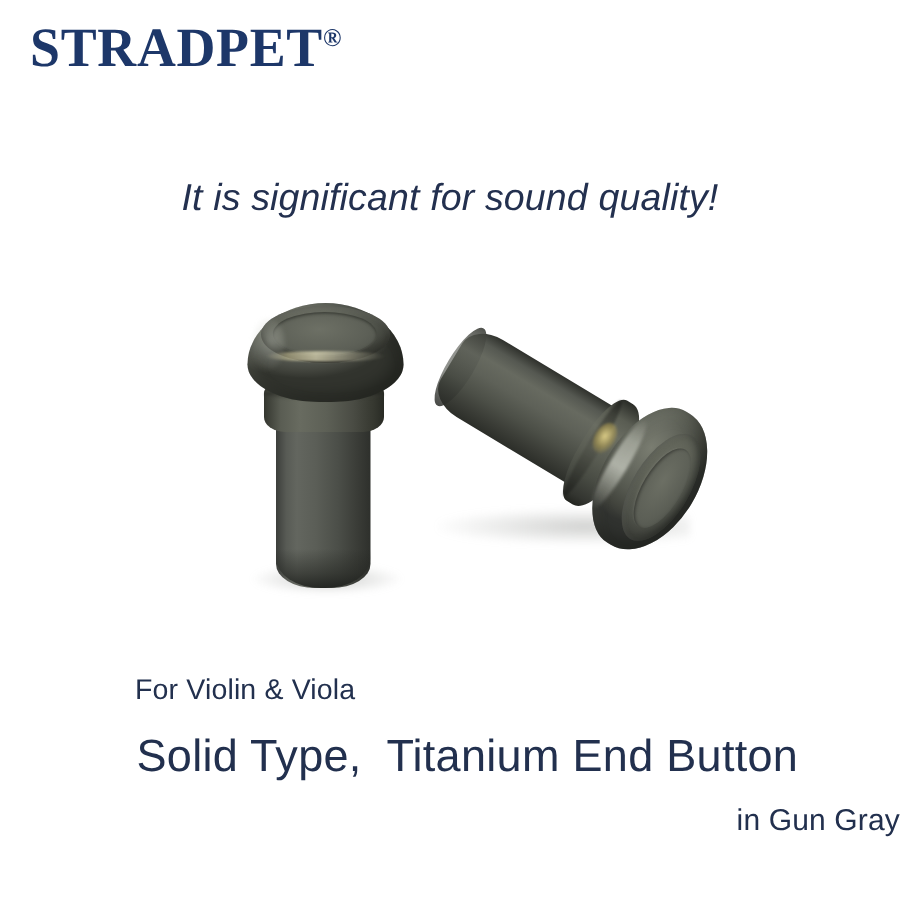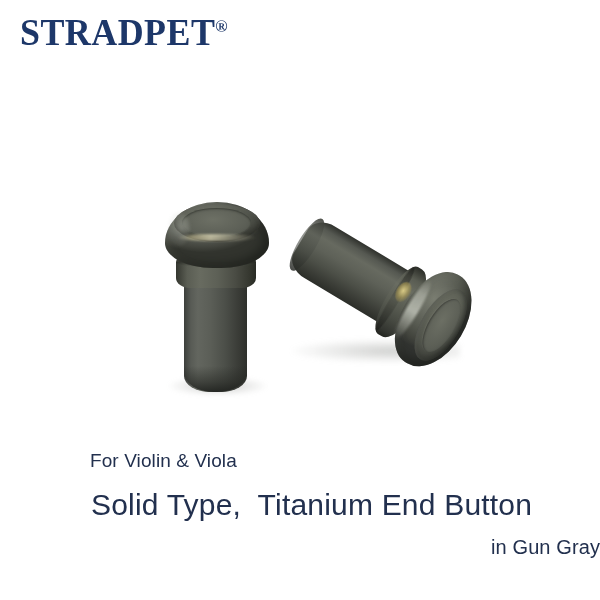--- a/index.html
+++ b/index.html
@@ -403,20 +403,21 @@
     letter-spacing: 0.1px;
   }
 </style>
 </head>
 <body>
 
 <div id="page">
 
   <div class="brand"><span>STRADPET</span><span class="reg">®</span></div>
 
+  <div class="tagline">It is significant for sound quality!</div>
 
   <div class="stage">
 
     <div class="piece left-piece">
       <div class="lp-shadow"></div>
       <div class="lp-shaft"></div>
       <div class="lp-shaft-base"></div>
       <div class="lp-collar"></div>
       <div class="lp-collar-groove"></div>
       <div class="lp-head"></div>

